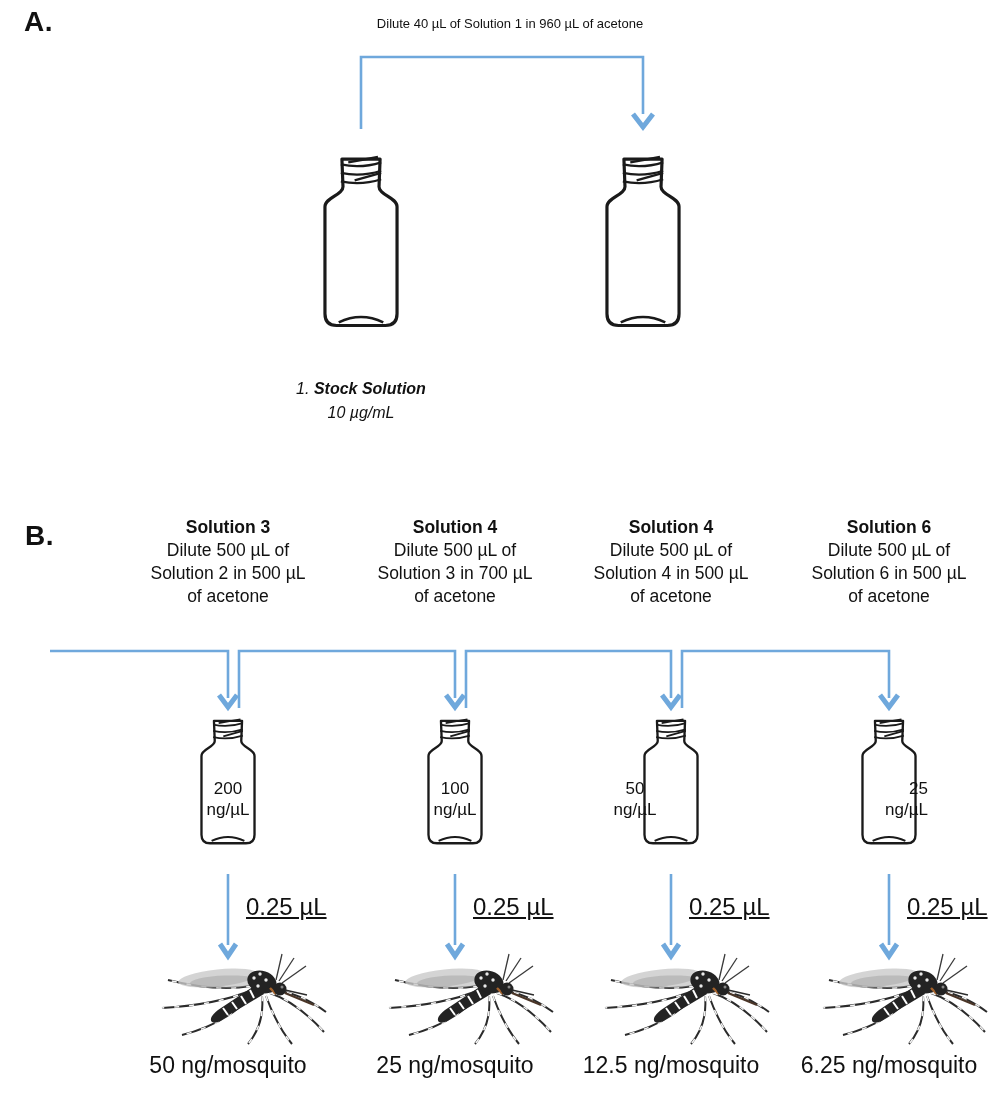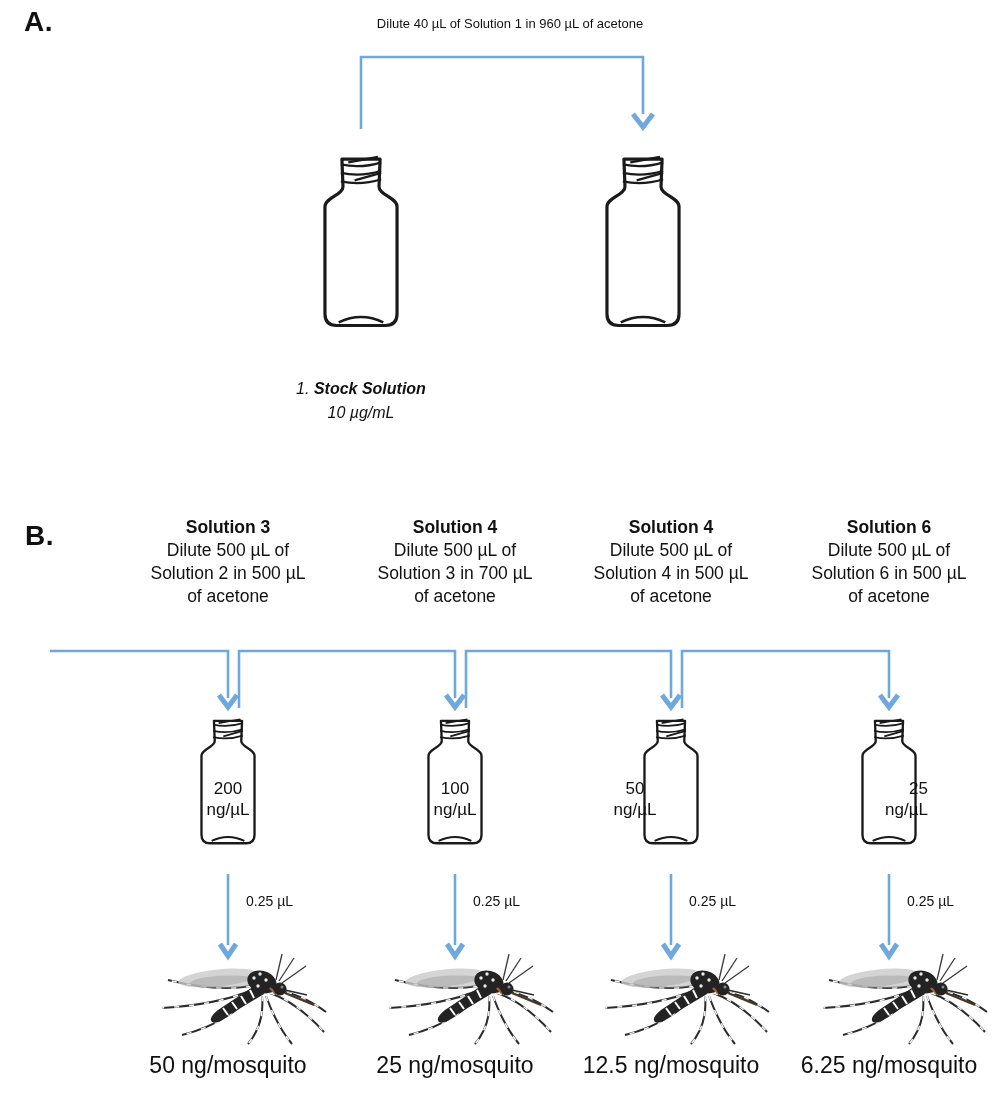--- a/index.html
+++ b/index.html
@@ -15,21 +15,21 @@
   .a-caption{width:240px; text-align:center; font-size:16px; line-height:24px;font-style:italic;}
   .a-caption .name{font-weight:bold;}
   .overlay{left:0; top:0; pointer-events:none;}
   .blue{stroke:var(--arrow-blue); fill:none;}
   .line{stroke-width:2.6;}
   .chev{stroke-width:5;}
   .b-col{width:224px;}
   .b-header{text-align:center; font-size:17.5px; line-height:23px;}
   .b-header .title{font-weight:bold;}
   .bottle-text{width:78px; text-align:center; font-size:17px; line-height:21px;}
-  .transfer{font-size:14px;}
+  .transfer{font-size:24px;text-decoration:underline;}
   .dose{width:224px; text-align:center; font-size:23px;}
 </style>
 </head>
 <body>
 
 <div class="canvas">
 
   <svg width="0" height="0" style="position:absolute" aria-hidden="true">
     <defs>
       <symbol id="bottle" viewBox="0 0 100 200">

